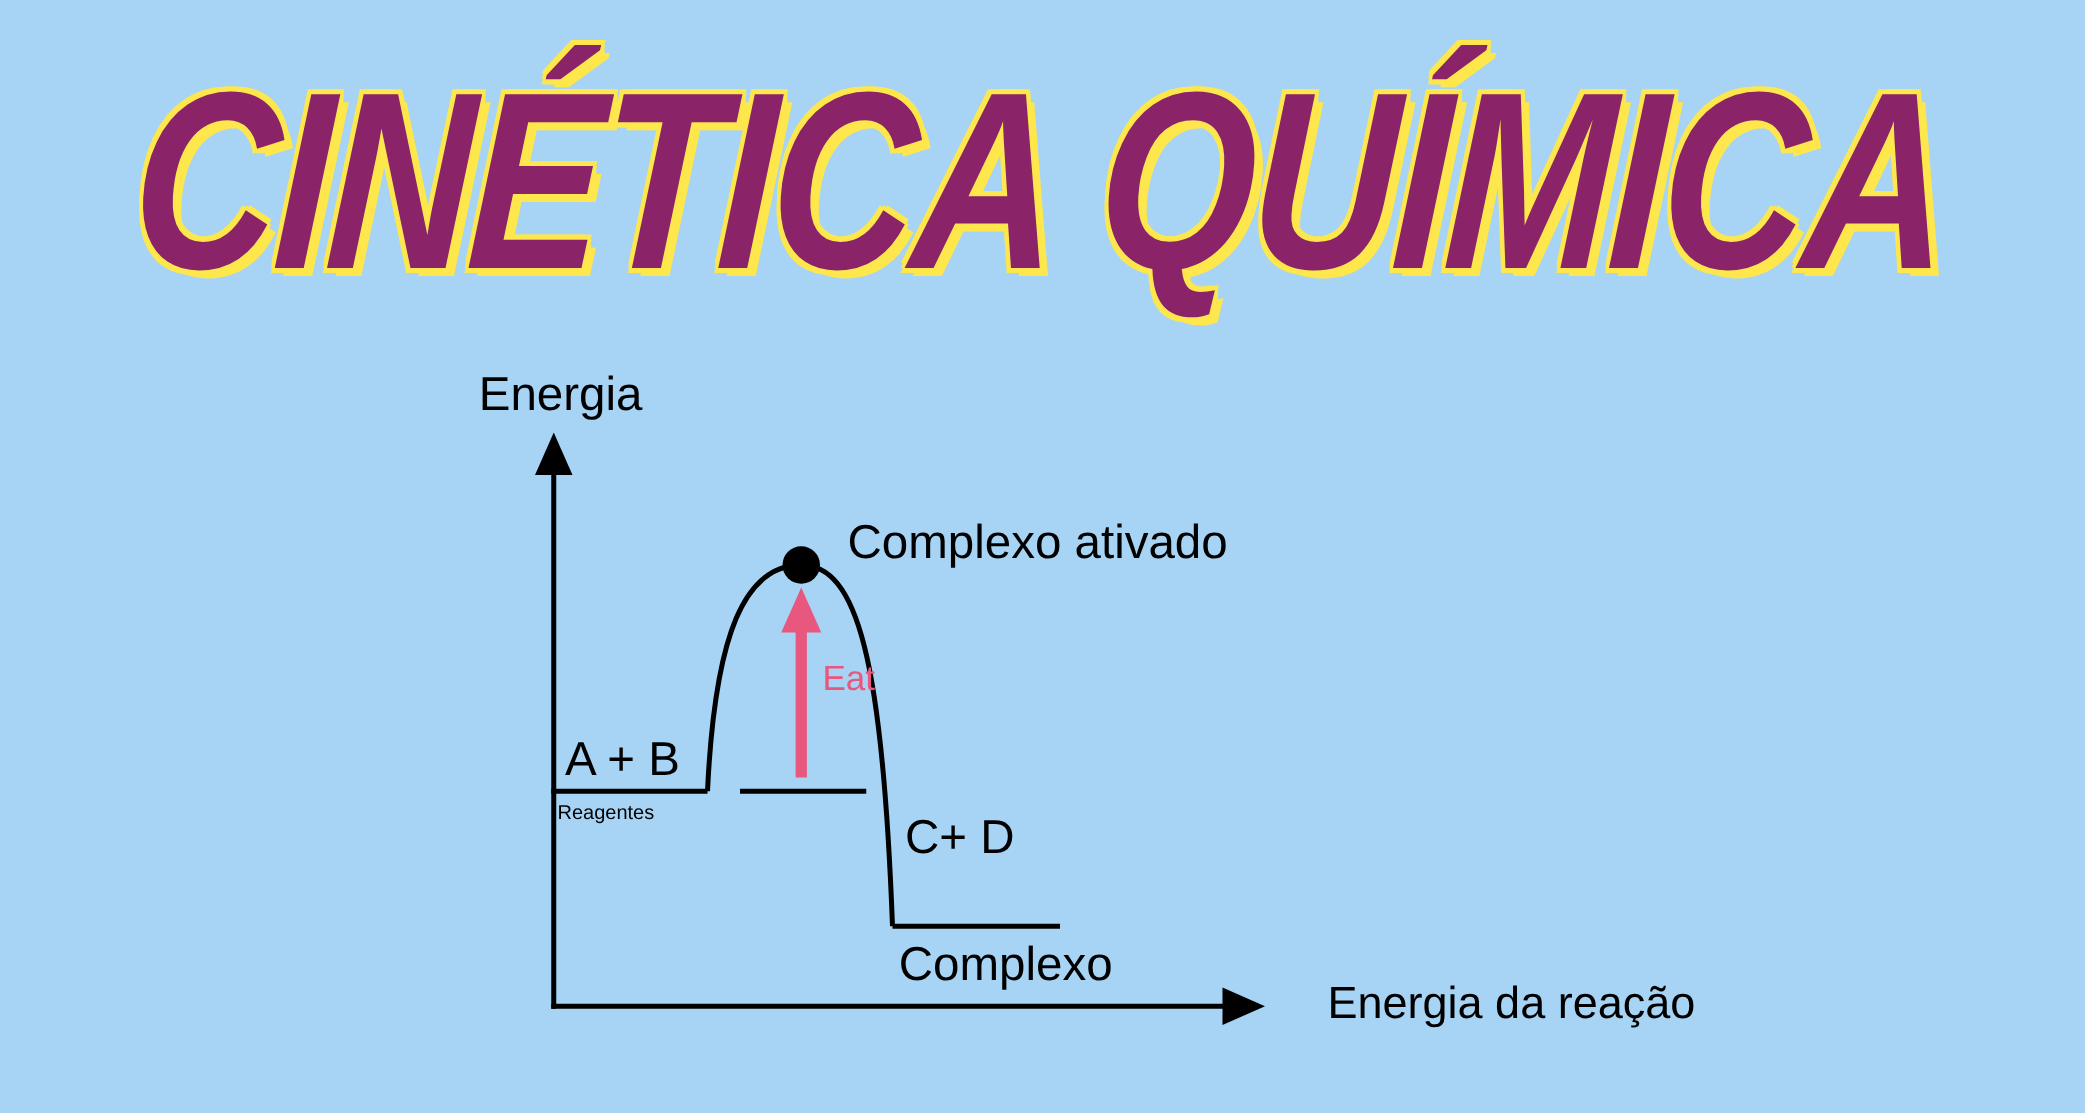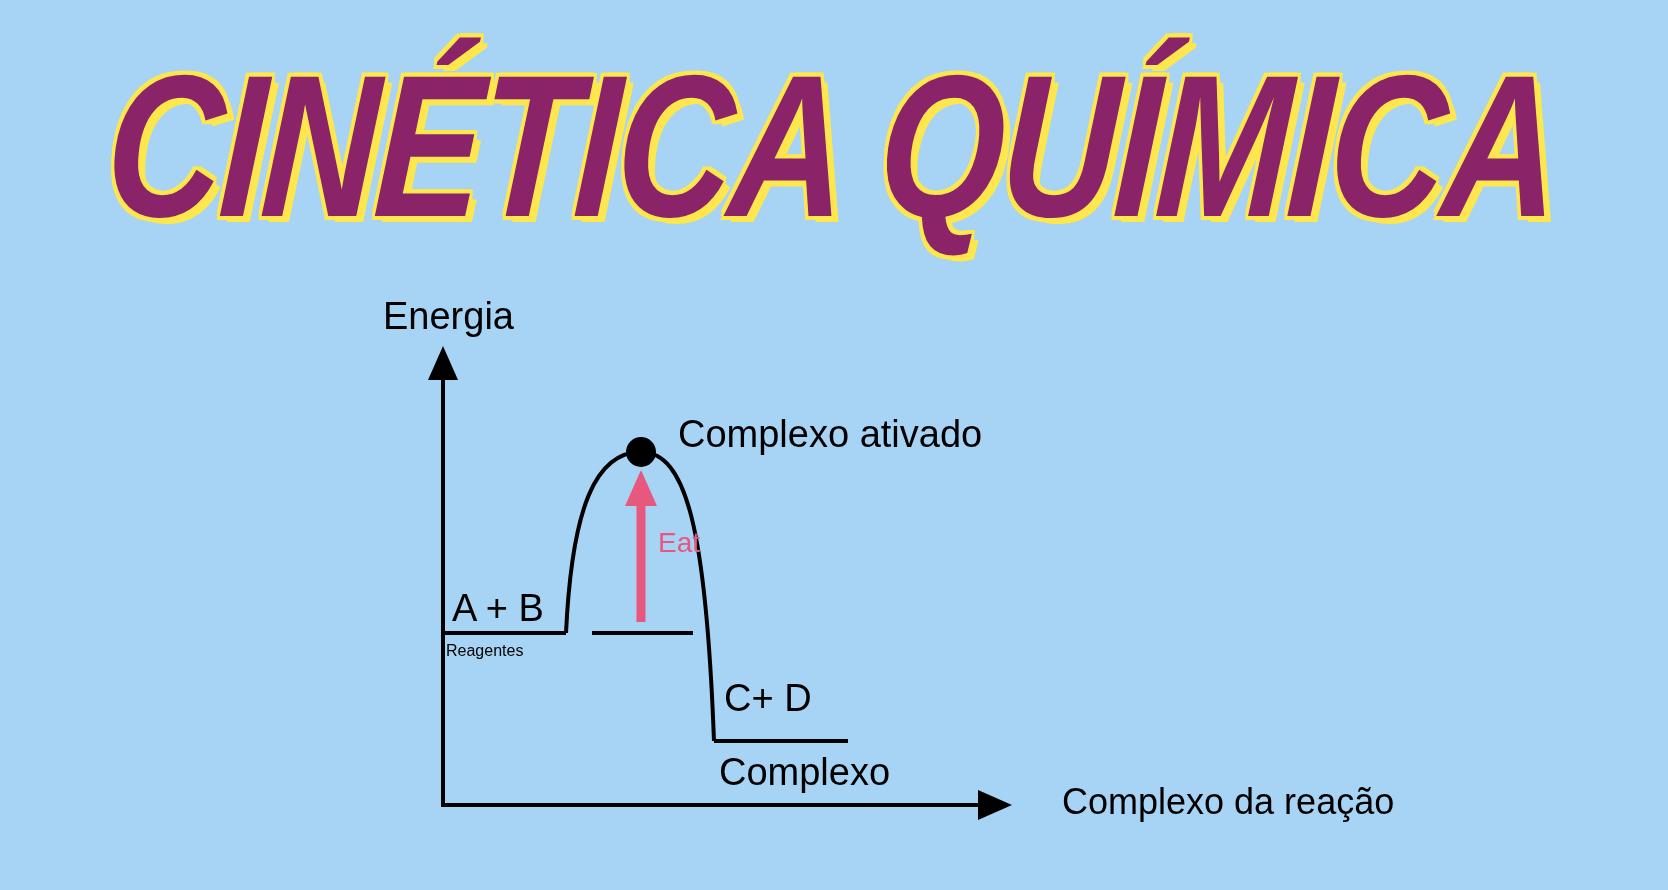--- a/index.html
+++ b/index.html
@@ -83,20 +83,20 @@
     <div class="lbl" style="left:383px;top:296px;">Energia</div>
 
     <div class="lbl" style="left:668px;top:414px;margin-left:10px;">Complexo ativado</div>
 
     <div class="lbl" style="left:452px;top:588px;">A + B</div>
 
     <div class="lbl lbl-small" style="left:446px;top:642px;">Reagentes</div>
 
     <div class="lbl lbl-accent" style="left:658px;top:528px;">Eat</div>
 
-    <div class="lbl" style="left:724px;top:678px;">C+ D</div>
+    <div class="lbl" style="left:724px;top:650px;">C+ D</div>
 
     <div class="lbl" style="left:719px;top:752px;">Complexo</div>
 
-    <div class="lbl lbl-axis-x" style="left:1062px;top:782px;">Complexo da reação</div>
+    <div class="lbl lbl-axis-x" style="left:1062px;top:782px;">Energia da reação</div>
 
   </div>
 </div>
 
 </body></html>

